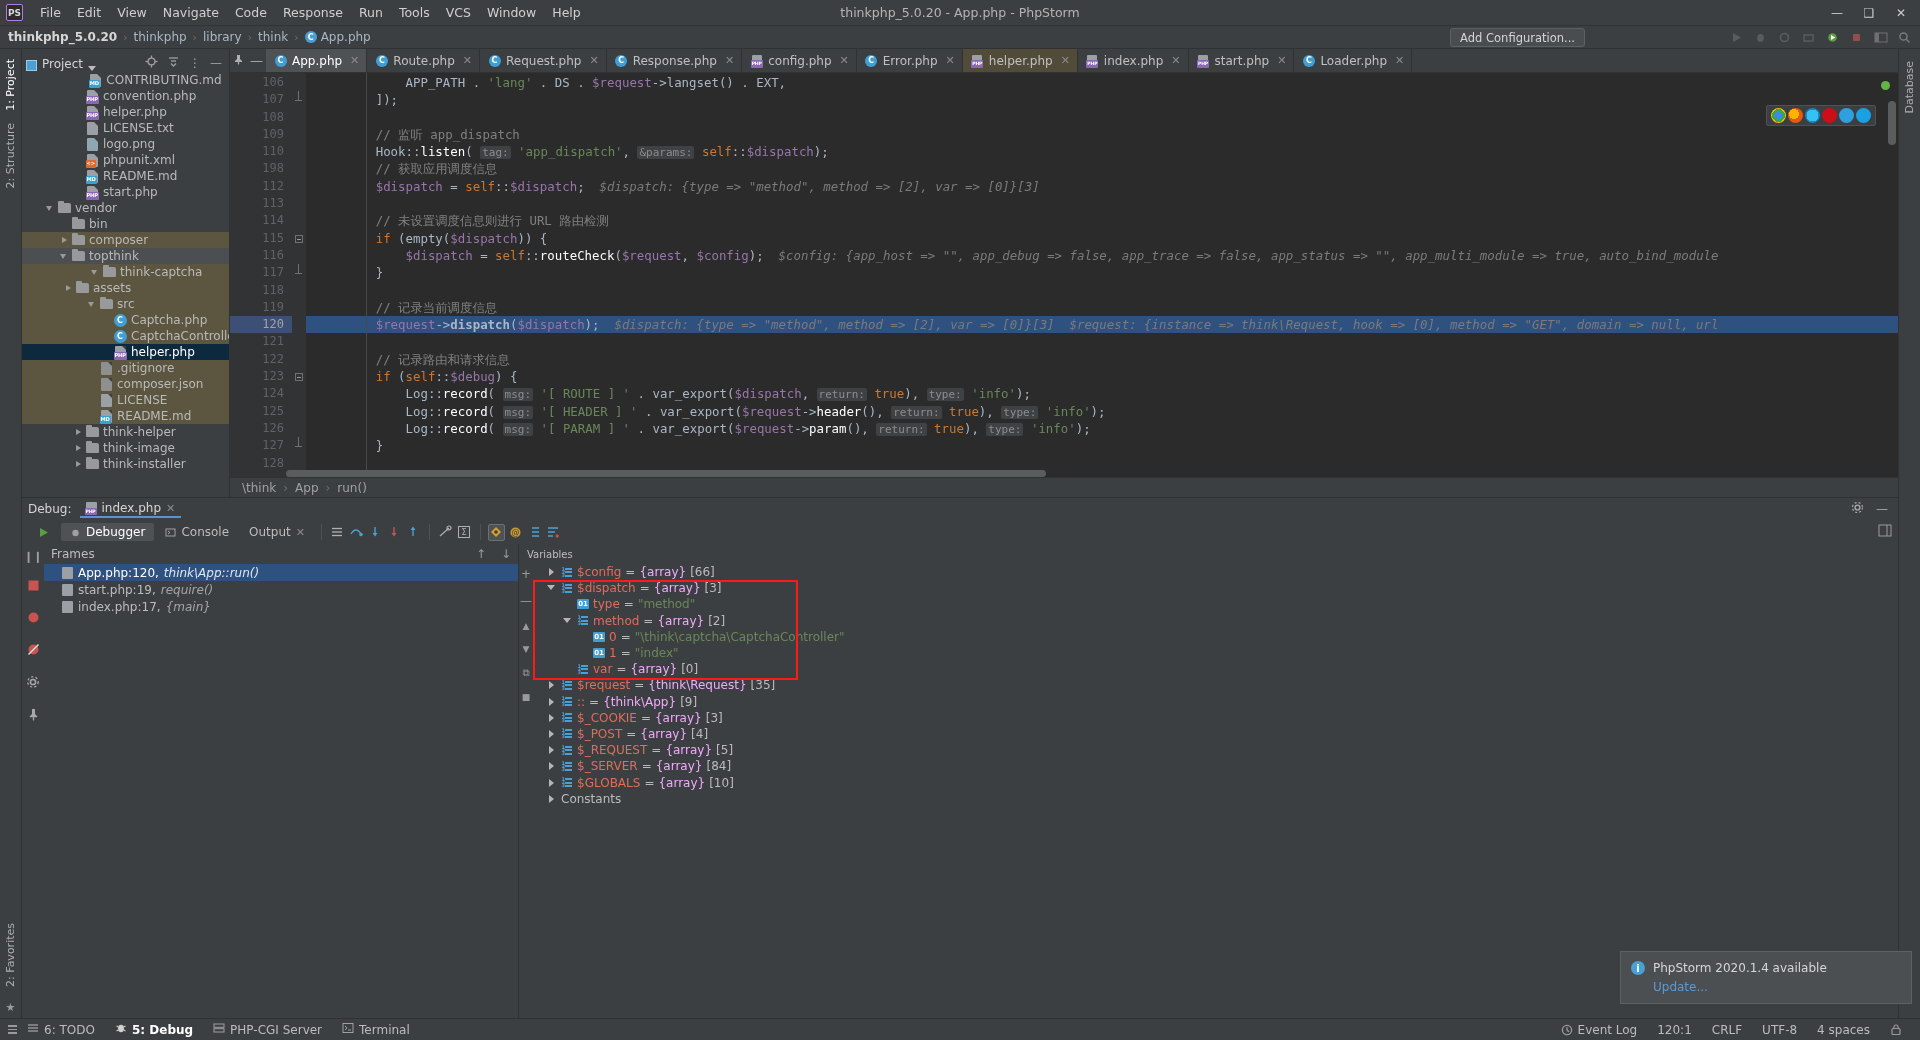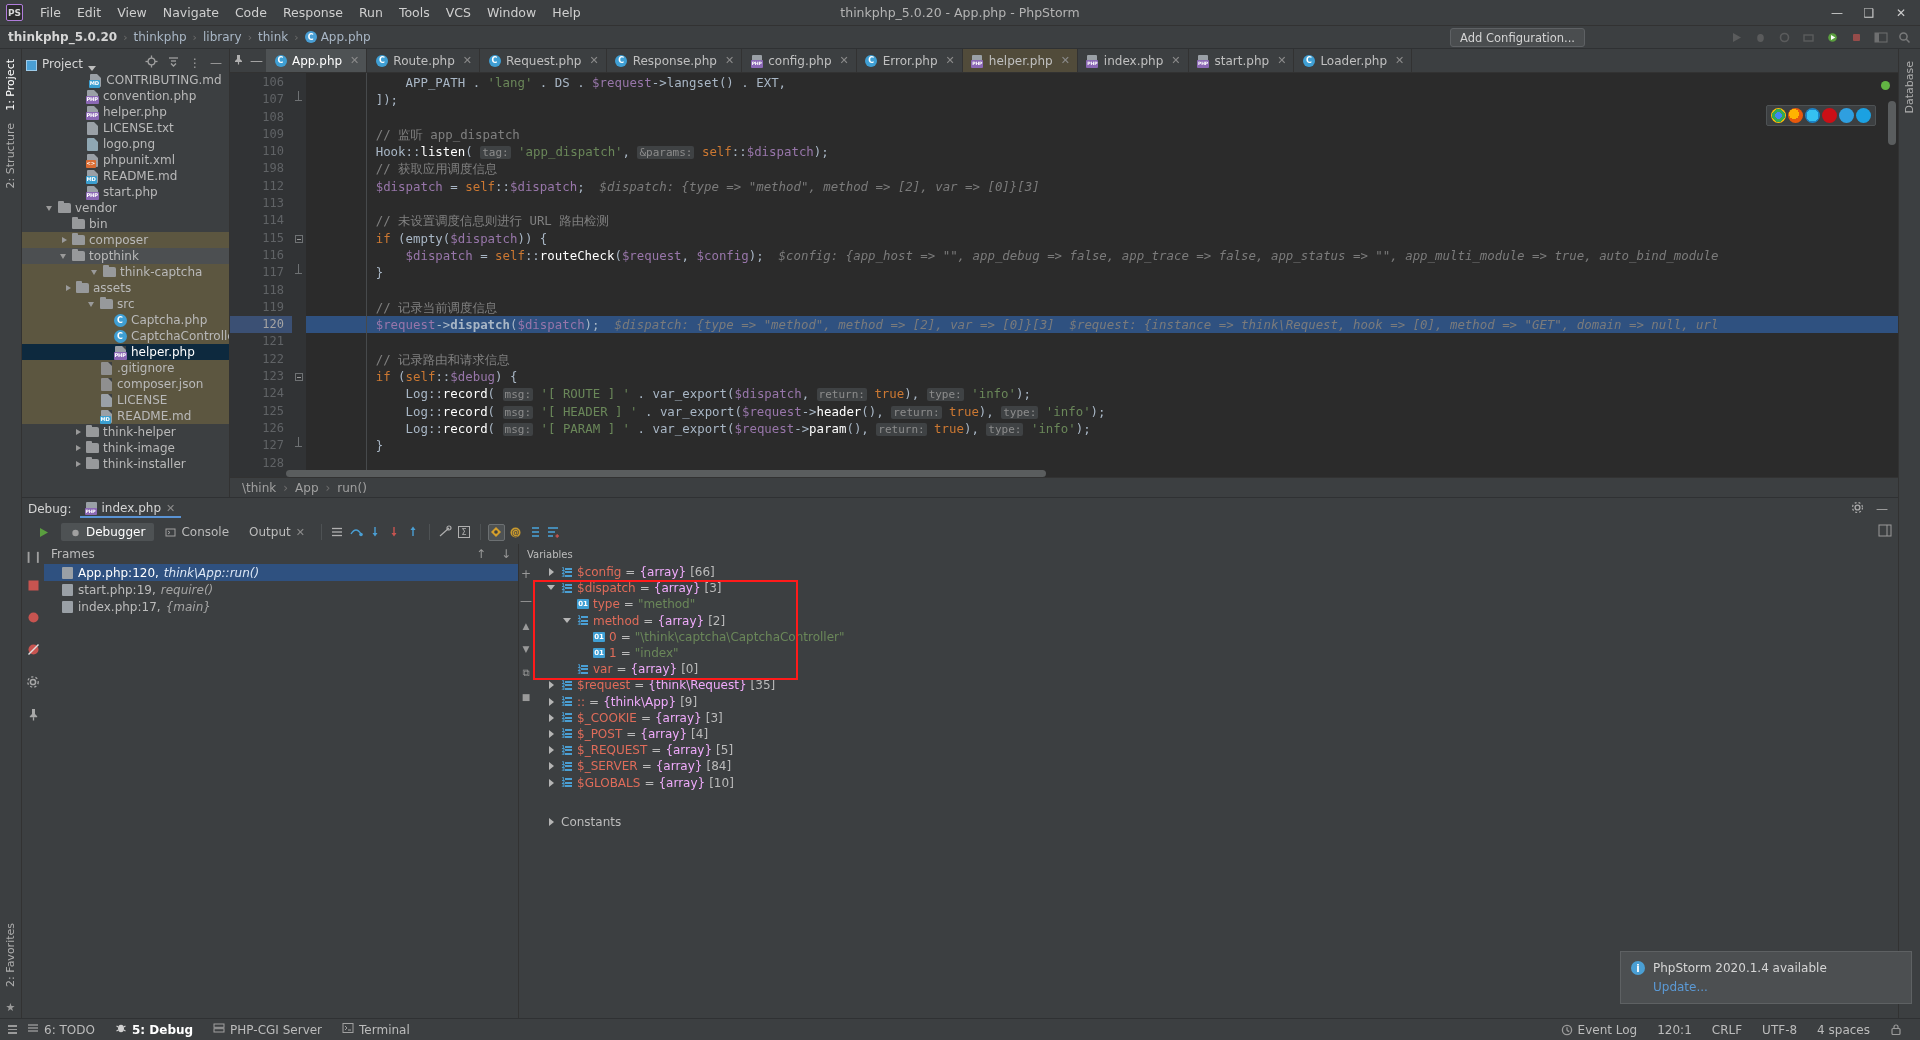--- a/index.html
+++ b/index.html
@@ -1164,21 +1164,21 @@
                       <i></i>
                       <i></i>
                       <i></i>
                     </span>
                   </span>
                   <span class="vname">$GLOBALS</span>
                   <span class="veq">=</span>
                   <span class="vtype">{array}</span>
                   <span class="vcount">[10]</span>
                 </div>
-                <div class="vrow" style="padding-left: 14px; margin-top: 23px;">
+                <div class="vrow" style="padding-left: 14px;">
                   <span class="varr r"></span>
                   <span class="vname" style="color: rgb(187, 187, 187);">Constants</span>
                 </div>
               </div>
           </div>
         </div>
 
         <div class="notif">
           <span class="i">i</span>
           <span>

